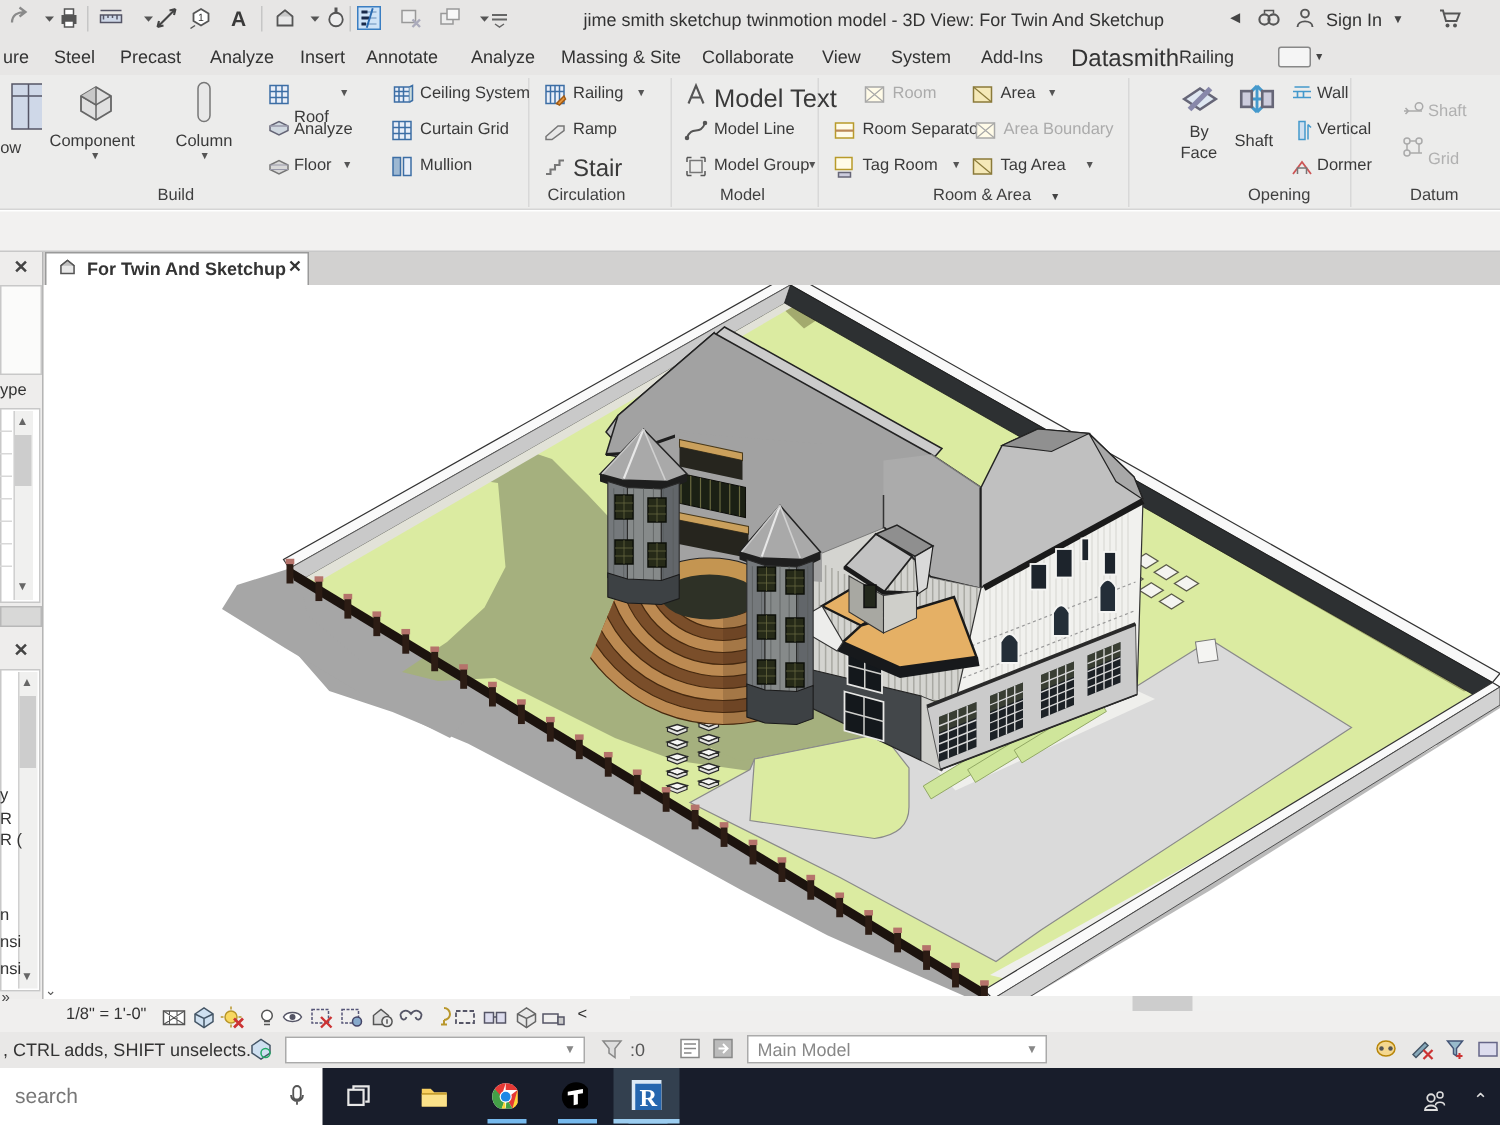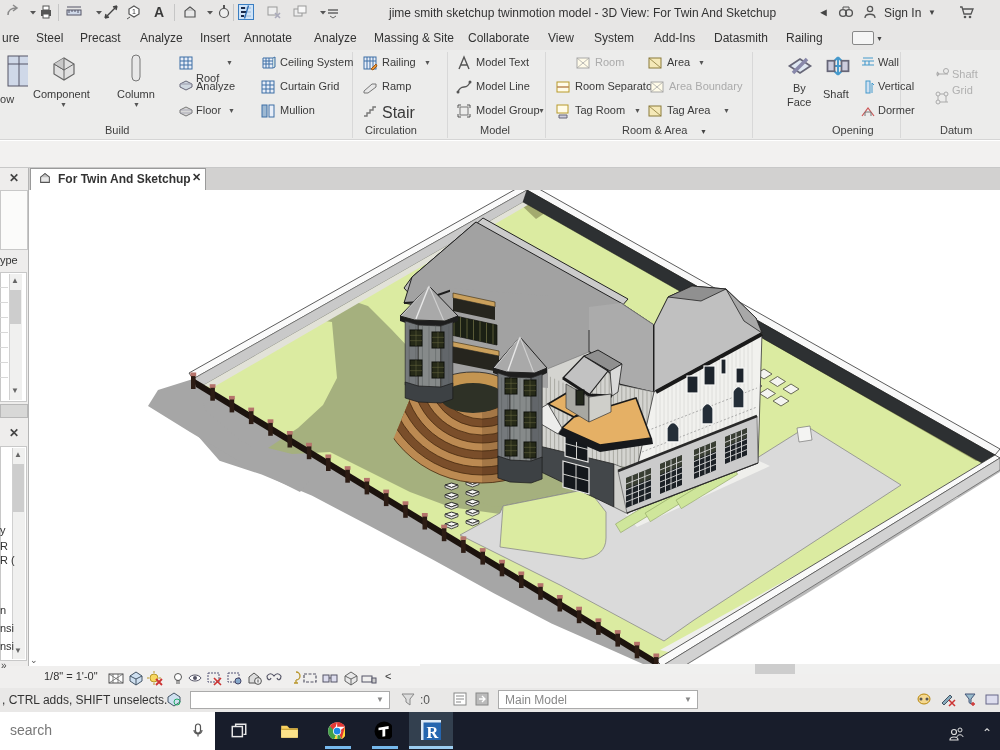--- a/index.html
+++ b/index.html
@@ -117,21 +117,21 @@
 <div class="abs" style="left:80px;top:31px;font-size:12px;color:#333">Precast</div>
 <div class="abs" style="left:140px;top:31px;font-size:12px;color:#333">Analyze</div>
 <div class="abs" style="left:200px;top:31px;font-size:12px;color:#333">Insert</div>
 <div class="abs" style="left:244px;top:31px;font-size:12px;color:#333">Annotate</div>
 <div class="abs" style="left:314px;top:31px;font-size:12px;color:#333">Analyze</div>
 <div class="abs" style="left:374px;top:31px;font-size:12px;color:#333">Massing &amp; Site</div>
 <div class="abs" style="left:468px;top:31px;font-size:12px;color:#333">Collaborate</div>
 <div class="abs" style="left:548px;top:31px;font-size:12px;color:#333">View</div>
 <div class="abs" style="left:594px;top:31px;font-size:12px;color:#333">System</div>
 <div class="abs" style="left:654px;top:31px;font-size:12px;color:#333">Add-Ins</div>
-<div class="abs" style="left:714px;top:31px;font-size:12px;color:#333">Datasmith</div>
+<div class="abs" style="left:714px;top:31px;font-size:16px;color:#333">Datasmith</div>
 <div class="abs" style="left:786px;top:31px;font-size:12px;color:#333">Railing</div>
 <div class="abs" style="left:852px;top:31px;width:22px;height:14px;border:1px solid #888;border-radius:2px;background:#f5f5f5"></div>
 <div class="abs" style="left:876px;top:35px;font-size:7px;color:#444">▼</div>
 
 <div class="abs" style="left:352px;top:52px;width:1px;height:86px;background:#d8d8d8"></div>
 <div class="abs" style="left:447px;top:52px;width:1px;height:86px;background:#d8d8d8"></div>
 <div class="abs" style="left:545px;top:52px;width:1px;height:86px;background:#d8d8d8"></div>
 <div class="abs" style="left:752px;top:52px;width:1px;height:86px;background:#d8d8d8"></div>
 <div class="abs" style="left:900px;top:52px;width:1px;height:86px;background:#d8d8d8"></div>
 <div class="abs" style="left:105px;top:124px;font-size:11px;color:#3f3f3f">Build</div>
@@ -202,21 +202,21 @@
     <path d="M2 12 L10 5 L14 5 L14 8 L6 14 L2 14 Z" fill="#e8e8e8" stroke="#777"></path>
   </svg>
 <div class="abs" style="left:382px;top:80px;font-size:11px;color:#3a3a3a">Ramp</div>
 <svg style="position:absolute;left:362px;top:103px" width="16" height="16" viewBox="0 0 16 16">
     <path d="M2 13 h3 v-3 h3 v-3 h3 v-3 h3" stroke="#777" stroke-width="1.4" fill="none"></path>
   </svg>
 <div class="abs" style="left:382px;top:104px;font-size:16px;color:#3a3a3a">Stair</div>
 <svg style="position:absolute;left:456px;top:55px" width="16" height="16" viewBox="0 0 16 16">
     <path d="M3 14 L8 2 L13 14 M5 10 h6" stroke="#555" stroke-width="1.4" fill="none"></path>
   </svg>
-<div class="abs" style="left:476px;top:56px;font-size:11px;color:#3a3a3a">Model Text</div>
+<div class="abs" style="left:476px;top:56px;font-size:17px;color:#3a3a3a">Model Text</div>
 <svg style="position:absolute;left:456px;top:79px" width="16" height="16" viewBox="0 0 16 16">
     <path d="M2 13 C5 4 11 12 14 3" stroke="#555" stroke-width="1.3" fill="none"></path>
     <circle cx="2" cy="13" r="1.5" fill="#555"></circle>
     <circle cx="14" cy="3" r="1.5" fill="#555"></circle>
   </svg>
 <div class="abs" style="left:476px;top:80px;font-size:11px;color:#3a3a3a">Model Line</div>
 <svg style="position:absolute;left:456px;top:103px" width="16" height="16" viewBox="0 0 16 16">
     <rect x="4" y="4" width="8" height="8" fill="none" stroke="#777"></rect>
     <path d="M2 2 h3 M2 2 v3 M14 2 h-3 M14 2 v3 M2 14 h3 M2 14 v-3 M14 14 h-3 M14 14 v-3" stroke="#555"></path>
   </svg>
@@ -285,21 +285,21 @@
     <path d="M2 8 h12 M5 8 l-2 -2 m2 2 l-2 2" stroke="#aaa" stroke-width="1.1" fill="none"></path>
     <circle cx="12" cy="5" r="2.5" fill="none" stroke="#aaa"></circle>
   </svg>
 <div class="abs" style="left:952px;top:68px;font-size:11px;color:#b0b0b0">Shaft</div>
 <svg style="position:absolute;left:934px;top:90px" width="16" height="16" viewBox="0 0 16 16">
     <circle cx="4" cy="4" r="2" fill="none" stroke="#aaa"></circle>
     <circle cx="12" cy="4" r="2" fill="none" stroke="#aaa"></circle>
     <circle cx="4" cy="12" r="2" fill="none" stroke="#aaa"></circle>
     <path d="M6 4 h4 M4 6 v4 M12 6 v6 M6 12 h8" stroke="#aaa"></path>
   </svg>
-<div class="abs" style="left:952px;top:84px;font-size:11px;color:#b0b0b0">Grid</div>
+<div class="abs" style="left:952px;top:100px;font-size:11px;color:#b0b0b0">Grid</div>
 
 <div class="abs" style="left:30px;top:168px;width:176px;height:22px;background:#fff;border:1px solid #9a9a9a;border-bottom:none"></div>
 <div class="abs" style="left:38px;top:171px;width:14px;height:14px"><svg width="14" height="14" viewBox="0 0 16 16">
       <path d="M3 7 L8 3 L13 7 L13 13 L3 13 Z" fill="#e8e8e8" stroke="#555" stroke-width="1.2"></path>
       <path d="M3 7 L8 3 L13 7" fill="#c0c0c0" stroke="#555"></path>
     </svg></div>
 <div class="abs" style="left:58px;top:172px;font-size:12px;font-weight:bold;color:#333">For Twin And Sketchup</div>
 <div class="abs" style="left:192px;top:171px;font-size:11px;font-weight:bold;color:#333">✕</div>
 
 <div class="abs" style="left:9px;top:171px;font-size:12px;color:#444;font-weight:bold">✕</div>

